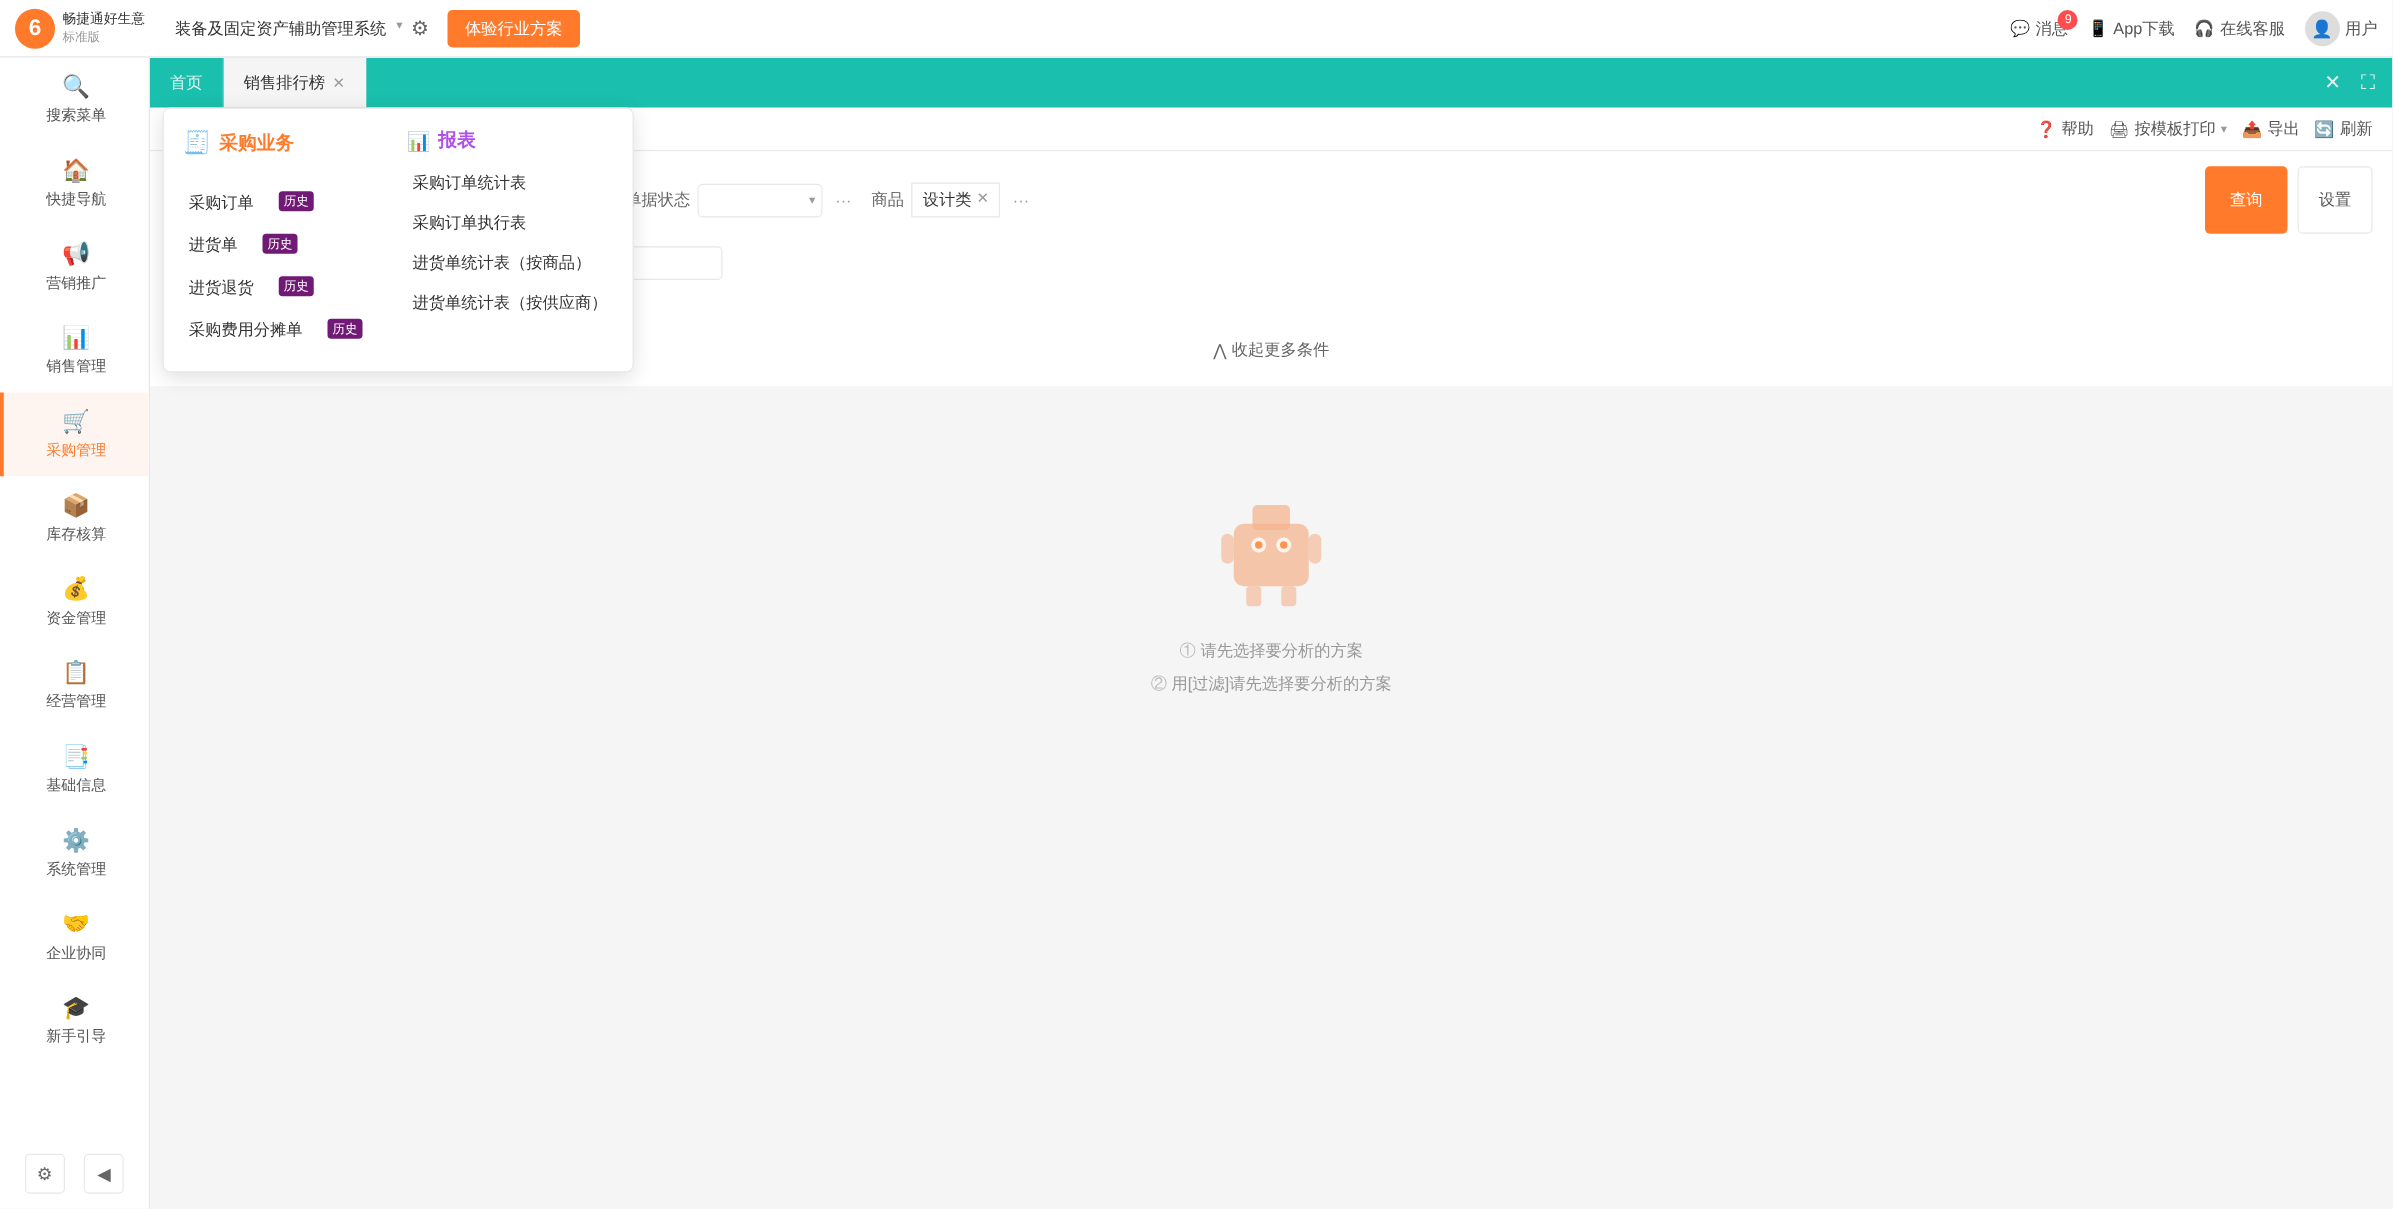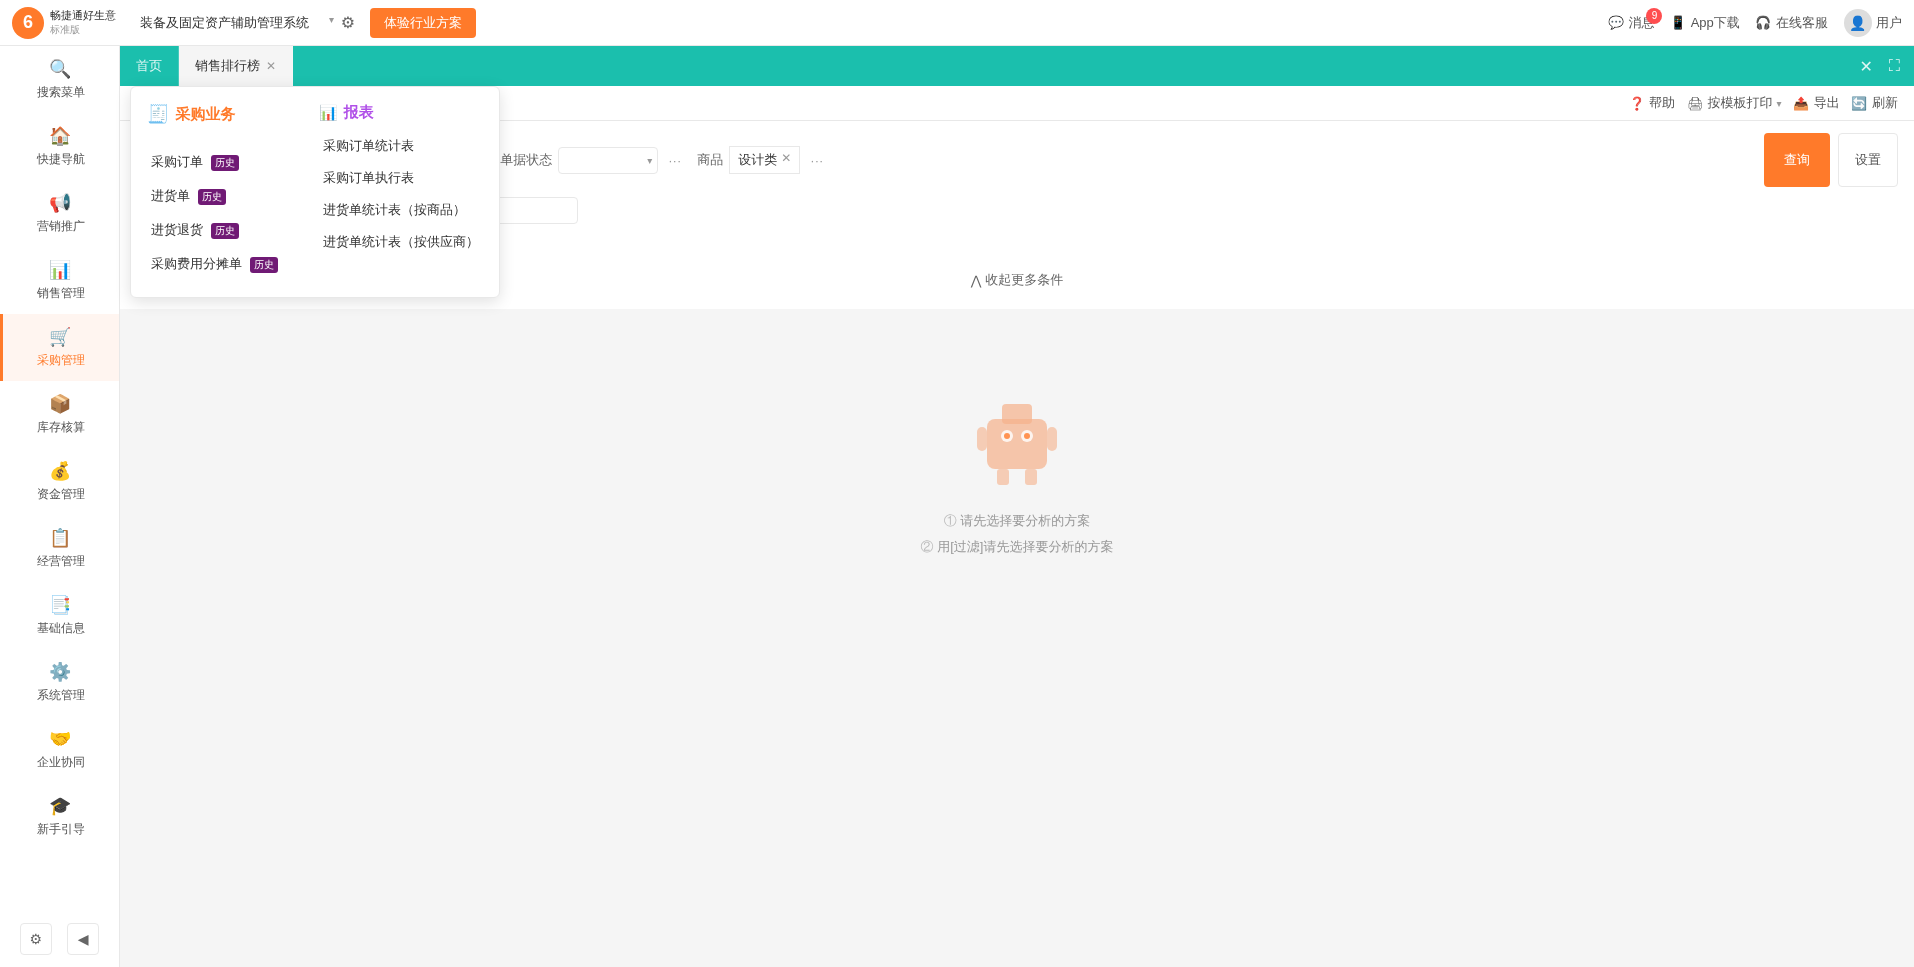--- a/index.html
+++ b/index.html
@@ -25,21 +25,21 @@
     .logo-icon {
       width: 32px; height: 32px;
       background: #ff7a2a;
       border-radius: 50%;
       display: flex; align-items: center; justify-content: center;
       color: white; font-size: 18px; font-weight: bold;
     }
     .logo-text { font-size: 11px; color: #333; line-height: 1.3; }
     .logo-sub { font-size: 10px; color: #999; }
     .system-title {
-      display: flex; gap: 20px;
+      display: flex; gap: 8px;
       margin-left: 8px;
       color: #333; font-size: 13px;
     }
     .system-title .chevron { color: #999; font-size: 10px; }
     .gear-btn {
       width: 28px; height: 28px;
       border: none; background: transparent;
       cursor: pointer; color: #666; font-size: 16px;
       display: flex; align-items: center; justify-content: center;
     }
@@ -260,21 +260,21 @@
     }
     .dropdown-col { min-width: 140px; }
     .dropdown-col-title {
       display: flex; align-items: center; gap: 6px;
       font-size: 15px; font-weight: 600; color: #ff7a2a;
       margin-bottom: 12px;
       padding-bottom: 8px;
     }
     .dropdown-col-title .col-icon { font-size: 18px; }
     .dropdown-item {
-      display: flex; align-items: flex-end; gap: 8px;
+      display: flex; align-items: flex-start; gap: 20px;
       padding: 8px 4px;
       cursor: pointer;
       color: #333;
       font-size: 13px;
       border-radius: 4px;
     }
     .history-badge {
       background: #701a75;
       color: white;
       font-size: 10px;

